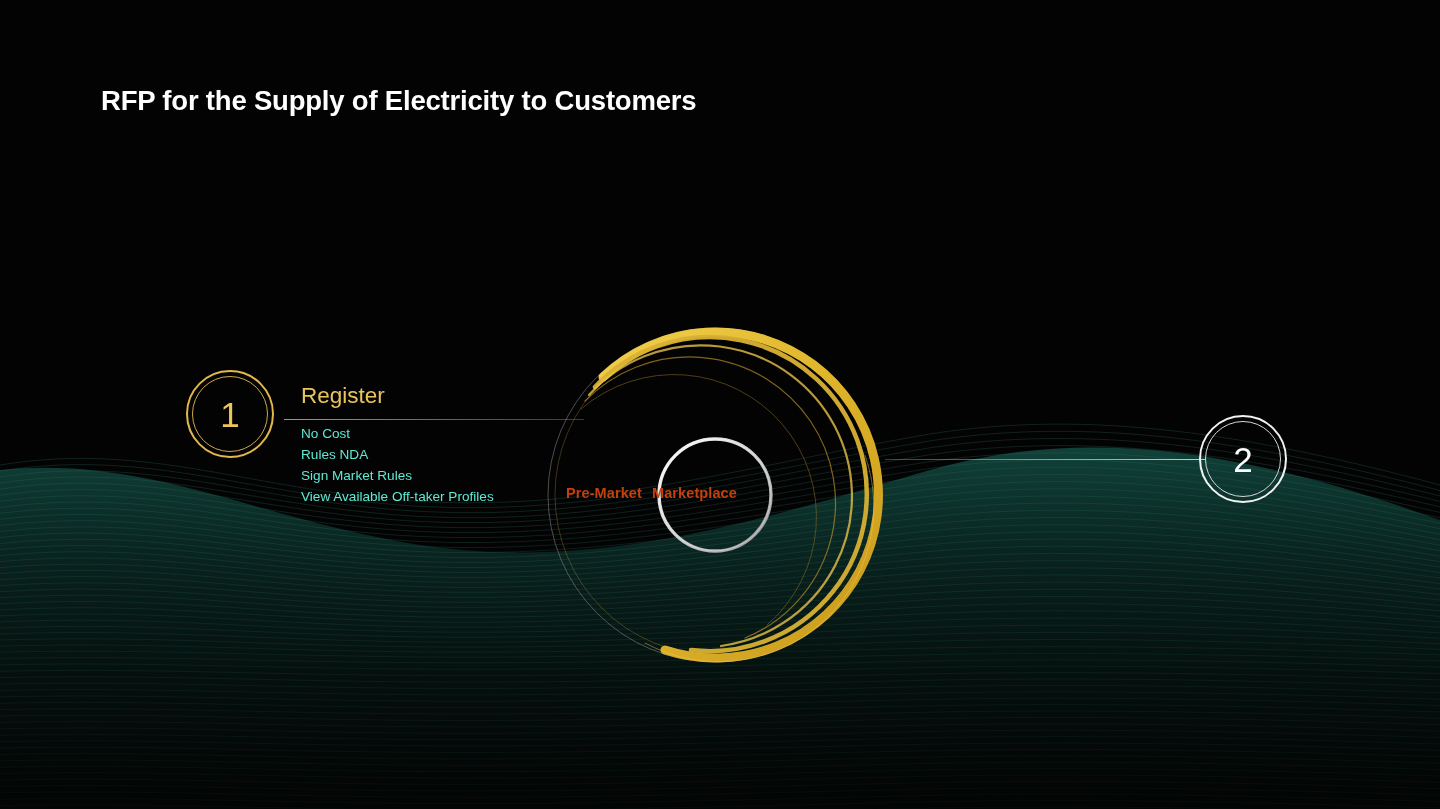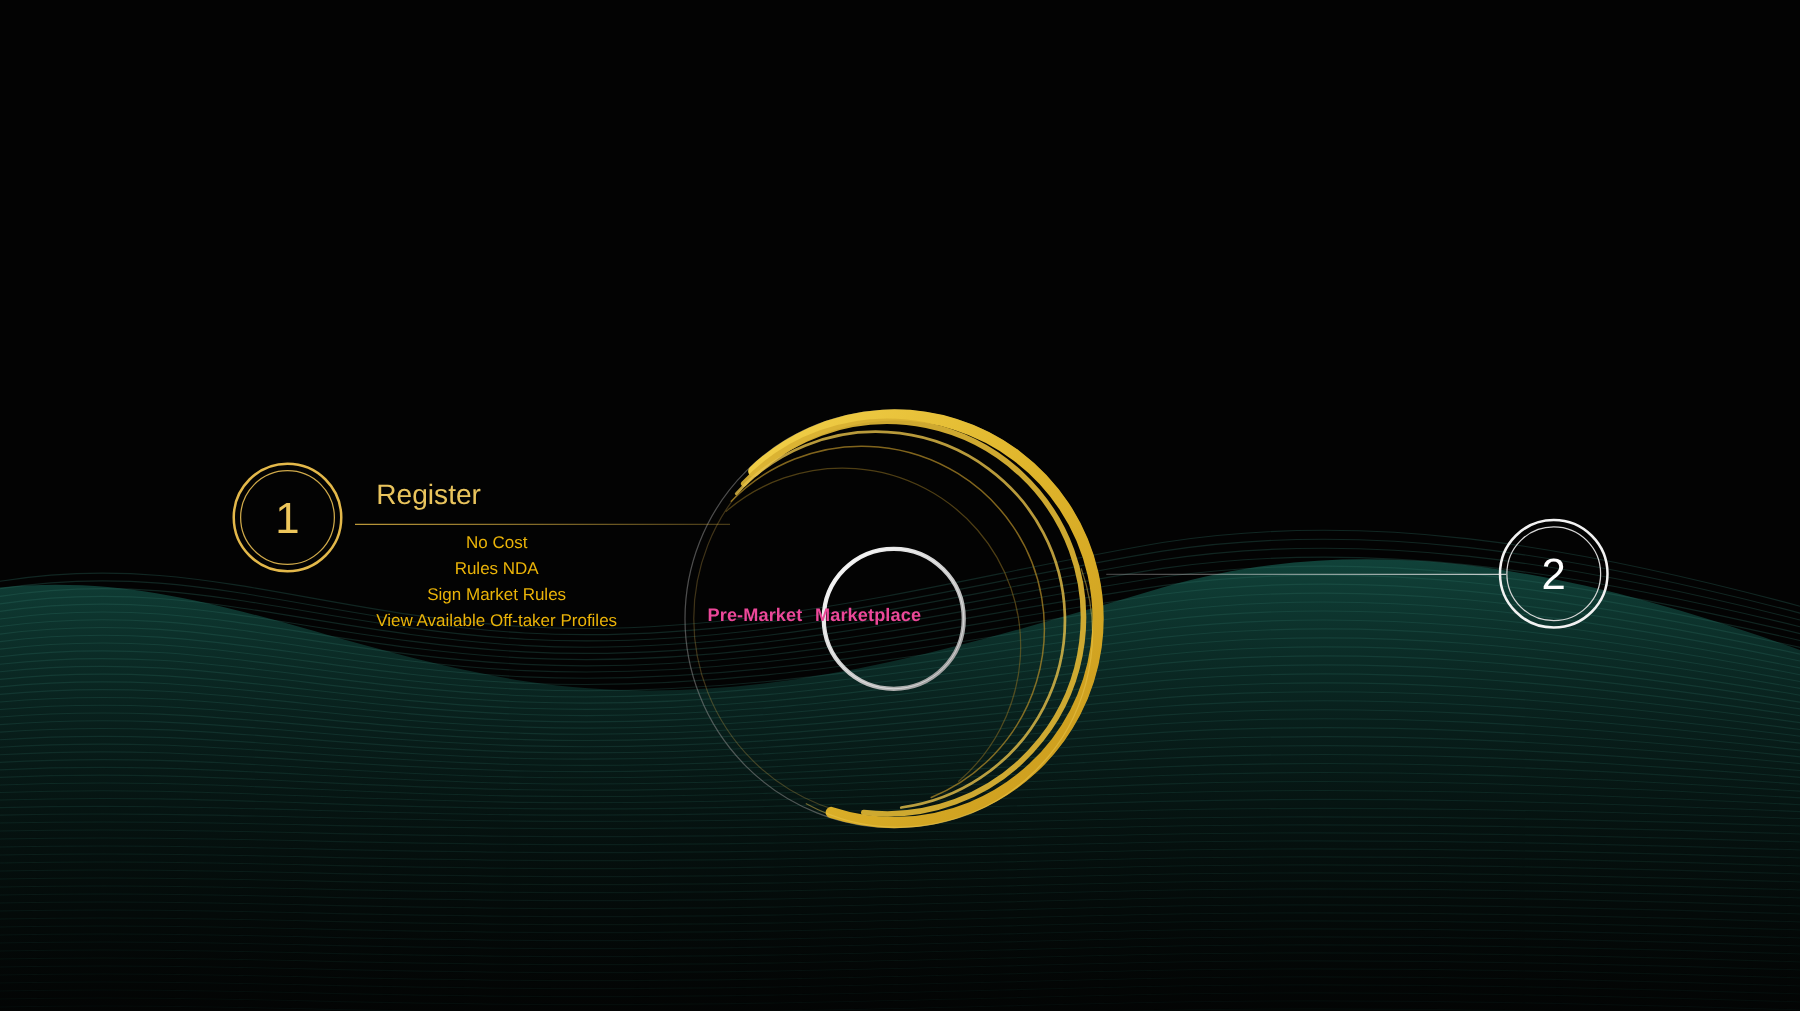--- a/index.html
+++ b/index.html
@@ -64,21 +64,21 @@
     left: 0; top: 0;
     width: 1440px;
     height: 809px;
     z-index: 4;
     pointer-events: none;
   }
 
   .center-label {
     position: absolute;
     z-index: 7;
-    color: #ec4899;
+    color: #c2410c;
     font-size: 14.5px;
     font-weight: bold;
     letter-spacing: 0.1px;
     white-space: nowrap;
   }
   #label-premarket {
     left: 566px;
     top: 485px;
   }
   #label-marketplace {
@@ -154,25 +154,24 @@
     height: 1px;
     background: linear-gradient(to right, rgba(197,160,60,0.95), rgba(197,160,60,0.35));
     z-index: 5;
   }
   .bullets-gold {
     list-style: none;
     margin: 14px 0 0 0;
     padding: 0;
   }
   .bullets-gold li {
-    color: #eab308;
+    color: #5eead4;
     font-size: 13.6px;
     line-height: 21px;
     white-space: nowrap;
-    text-align: center;
   }
 
   
   #step-2 { left: 1199px; top: 415px; }
   .rule-white {
     position: absolute;
     left: 885px;
     top: 459px;
     width: 320px;
     height: 1px;
@@ -290,20 +289,21 @@
 
       <path d="M -134,-86 A 140,140 0 1 1 52,130" fill="none" stroke="#8d6f22" stroke-width="1" stroke-linecap="round" opacity="0.55"></path>
       <path d="M 150,-40 A 155,155 0 0 1 -70,148" fill="none" stroke="#F0CB55" stroke-width="1" stroke-linecap="round" opacity="0.45"></path>
 
       <circle r="56" fill="none" stroke="url(#silverArc)" stroke-width="3.4"></circle>
       <circle r="56" fill="none" stroke="#ffffff" stroke-width="0.8" stroke-opacity="0.5"></circle>
     </g>
   </svg>
 
   <div class="header-block">
+    <h1 class="slide-title">RFP for the Supply of Electricity to Customers</h1>
   </div>
 
   <div class="rule-gold"></div>
   <div class="rule-white"></div>
 
   <div class="center-label" id="label-premarket">Pre-Market</div>
   <div class="center-label" id="label-marketplace">Marketplace</div>
 
   <div class="step" id="step-1">
     <div class="badge" id="badge-1">

